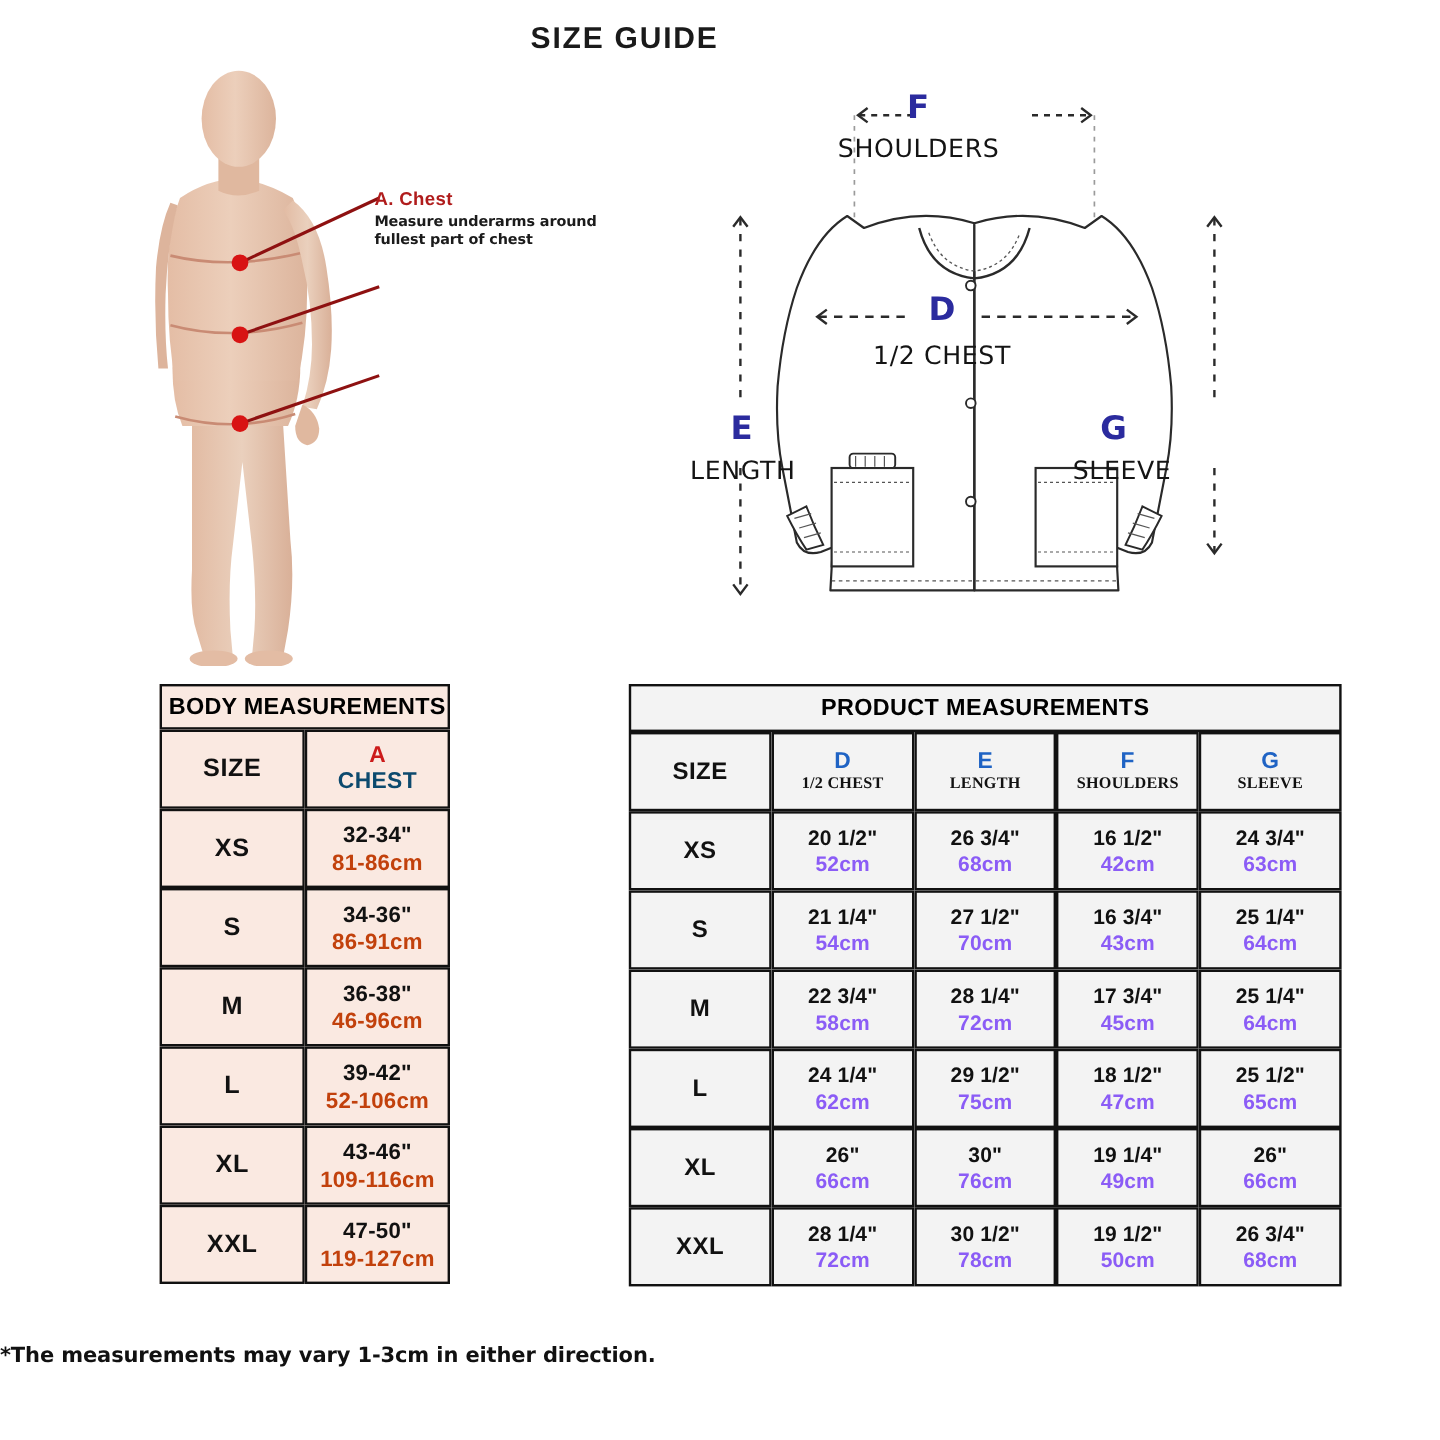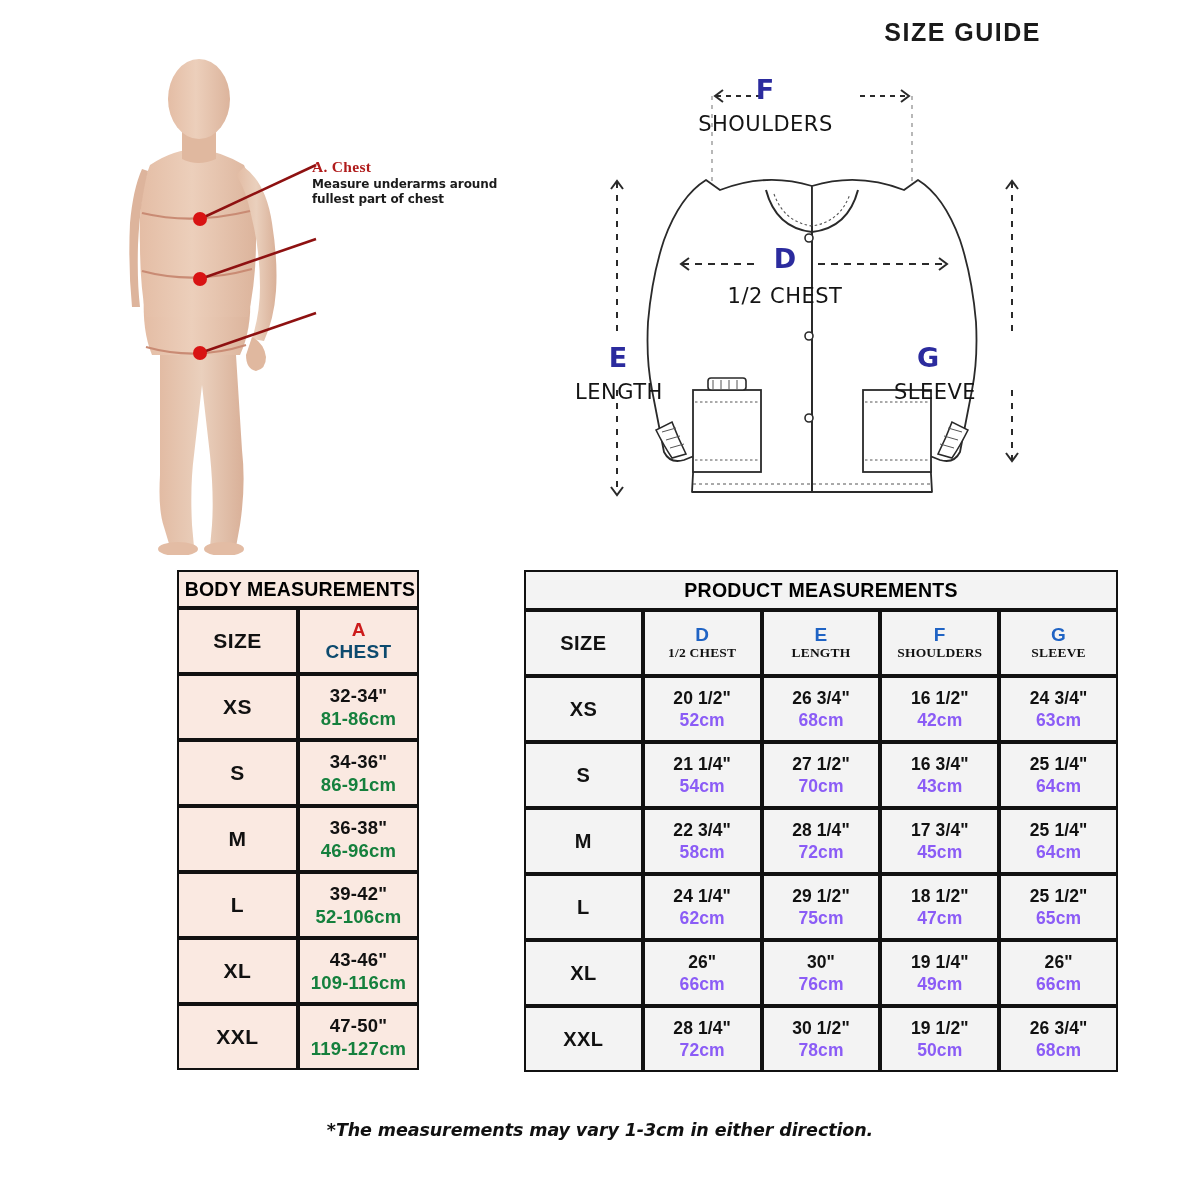--- a/index.html
+++ b/index.html
@@ -15,21 +15,21 @@
     font-family: "Liberation Sans", sans-serif;
     overflow: hidden;
   }
 
   
   #size-guide-title {
     position: absolute;
     left: 0;
     top: 18px;
     width: 1041px;
-    text-align: right;
+    text-align: center;
     font-size: 25px;
     font-weight: bold;
     letter-spacing: 1.5px;
     color: #1a1a1a;
   }
 
   
   #body-figure-panel {
     position: absolute;
     left: 120px;
@@ -41,21 +41,21 @@
     position: absolute;
     left: 0;
     top: 0;
   }
 
   .annot {
     position: absolute;
     width: 230px;
   }
   .annot-title {
-    font-family: Liberation Serif, serif;
+    font-family: Liberation Sans, sans-serif;
     font-size: 15.5px;
     font-weight: bold;
     color: #b01c1c;
     letter-spacing: .3px;
     white-space: nowrap;
     line-height: 1.15;
   }
   .annot-desc {
     font-family: "DejaVu Sans", sans-serif;
     font-size: 12px;
@@ -115,21 +115,21 @@
   }
   table.sizetable td {
     border: 2.5px solid #111111;
     text-align: center;
     vertical-align: middle;
     padding: 0;
   }
 
   
   #body-table-wrap { left: 133px; top: 570px; }
-  #body-table { width: 242px; margin-left: 44px; }
+  #body-table { width: 242px; }
   #body-table td { background: #fae9e1; height: 62px; }
   #body-table td.cap { height: 34px; background: #fae9e1; }
   #body-table .cap-inner {
     position: relative;
     width: 242px;
     height: 30px;
     line-height: 30px;
     text-align: center;
   }
   #body-table .cap-text {
@@ -138,21 +138,21 @@
     width: 270px;
     text-align: center;
     font-size: 19.5px;
     font-weight: bold;
     letter-spacing: .2px;
   }
   .b-size { font-size: 21px; font-weight: bold; color: #111; letter-spacing: .5px;}
   .b-letter { font-size: 19px; font-weight: bold; color: #cc1b1b; line-height: 1.1; }
   .b-sub { font-size: 19px; font-weight: bold; color: #0c4a6e; line-height: 1.15; letter-spacing: .3px;}
   .b-in { font-size: 18.5px; font-weight: bold; color: #111; line-height: 1.25; letter-spacing: .2px;}
-  .b-cm { font-size: 18.5px; font-weight: bold; color: #15803d; line-height: 1.25; letter-spacing: .2px;}
+  .b-cm { font-size: 18.5px; font-weight: bold; color: #c2410c; line-height: 1.25; letter-spacing: .2px;}
 
   
   #prod-table-wrap { left: 477px; top: 570px; padding-left: 47px; }
   #prod-table { width: 594px; }
   #prod-table td { background: #f3f3f3; height: 62px; }
   #prod-table td.cap {
     height: 36px;
     font-size: 19.5px;
     font-weight: bold;
     letter-spacing: .3px;
@@ -169,27 +169,26 @@
   }
   .p-in { font-size: 17.5px; font-weight: bold; color: #111; line-height: 1.28; letter-spacing: .1px;}
   .p-cm { font-size: 17.5px; font-weight: bold; color: #8b5cf6; line-height: 1.28; letter-spacing: .1px;}
 
   
   #footnote {
     position: absolute;
     left: 0;
     top: 1120px;
     width: 1200px;
-    text-align: center;
+    text-align: left;
     font-family: "DejaVu Sans", sans-serif;
     font-size: 17.5px;
     font-weight: bold;
     color: #111;
     letter-spacing: -.1px;
-    font-style: italic;
   }
 </style>
 </head>
 <body>
 
 <div id="page">
 
   <div id="size-guide-title">SIZE GUIDE</div>
 
   <div id="body-figure-panel">

